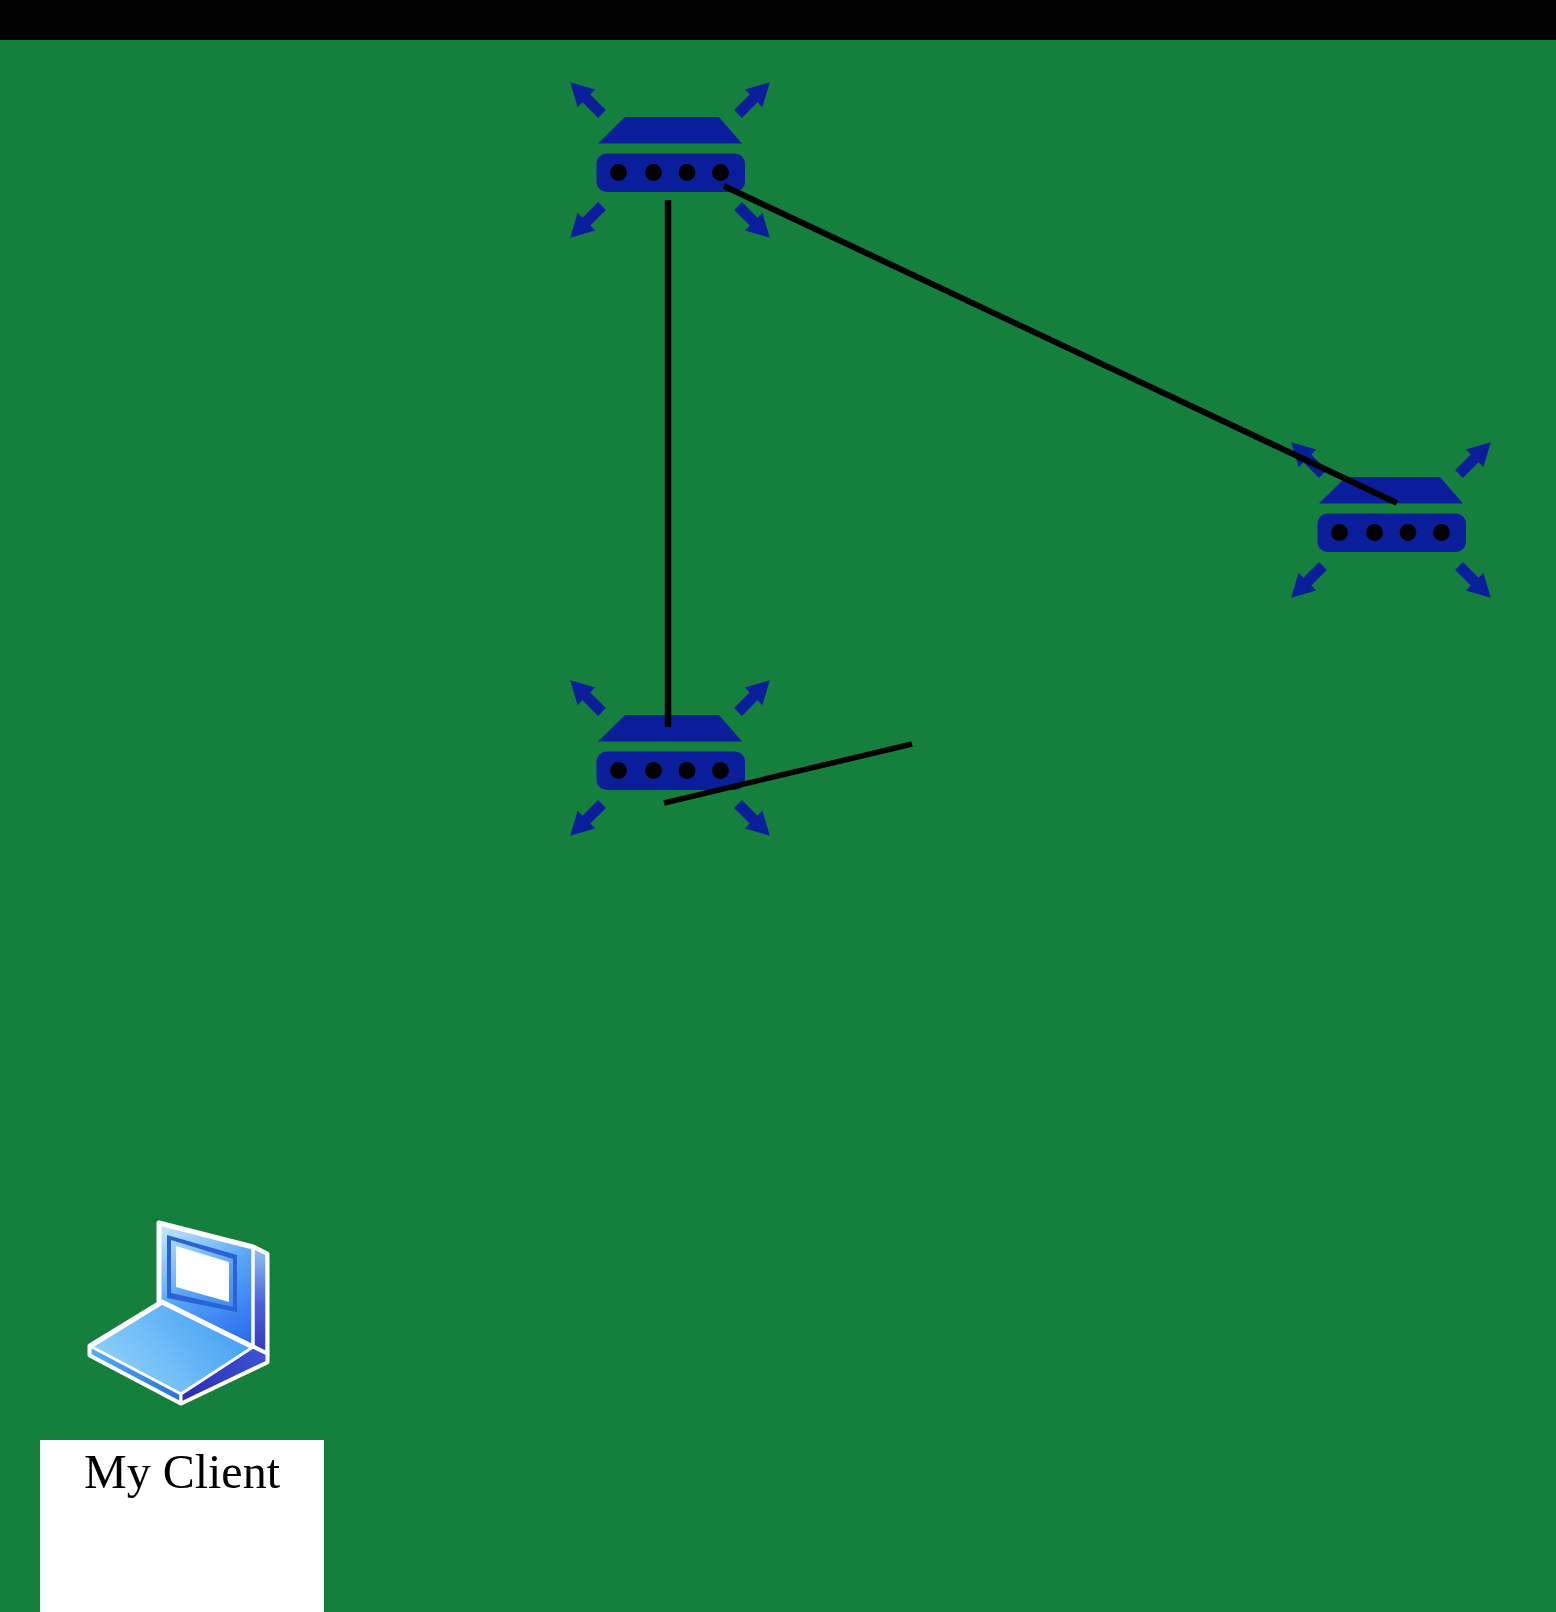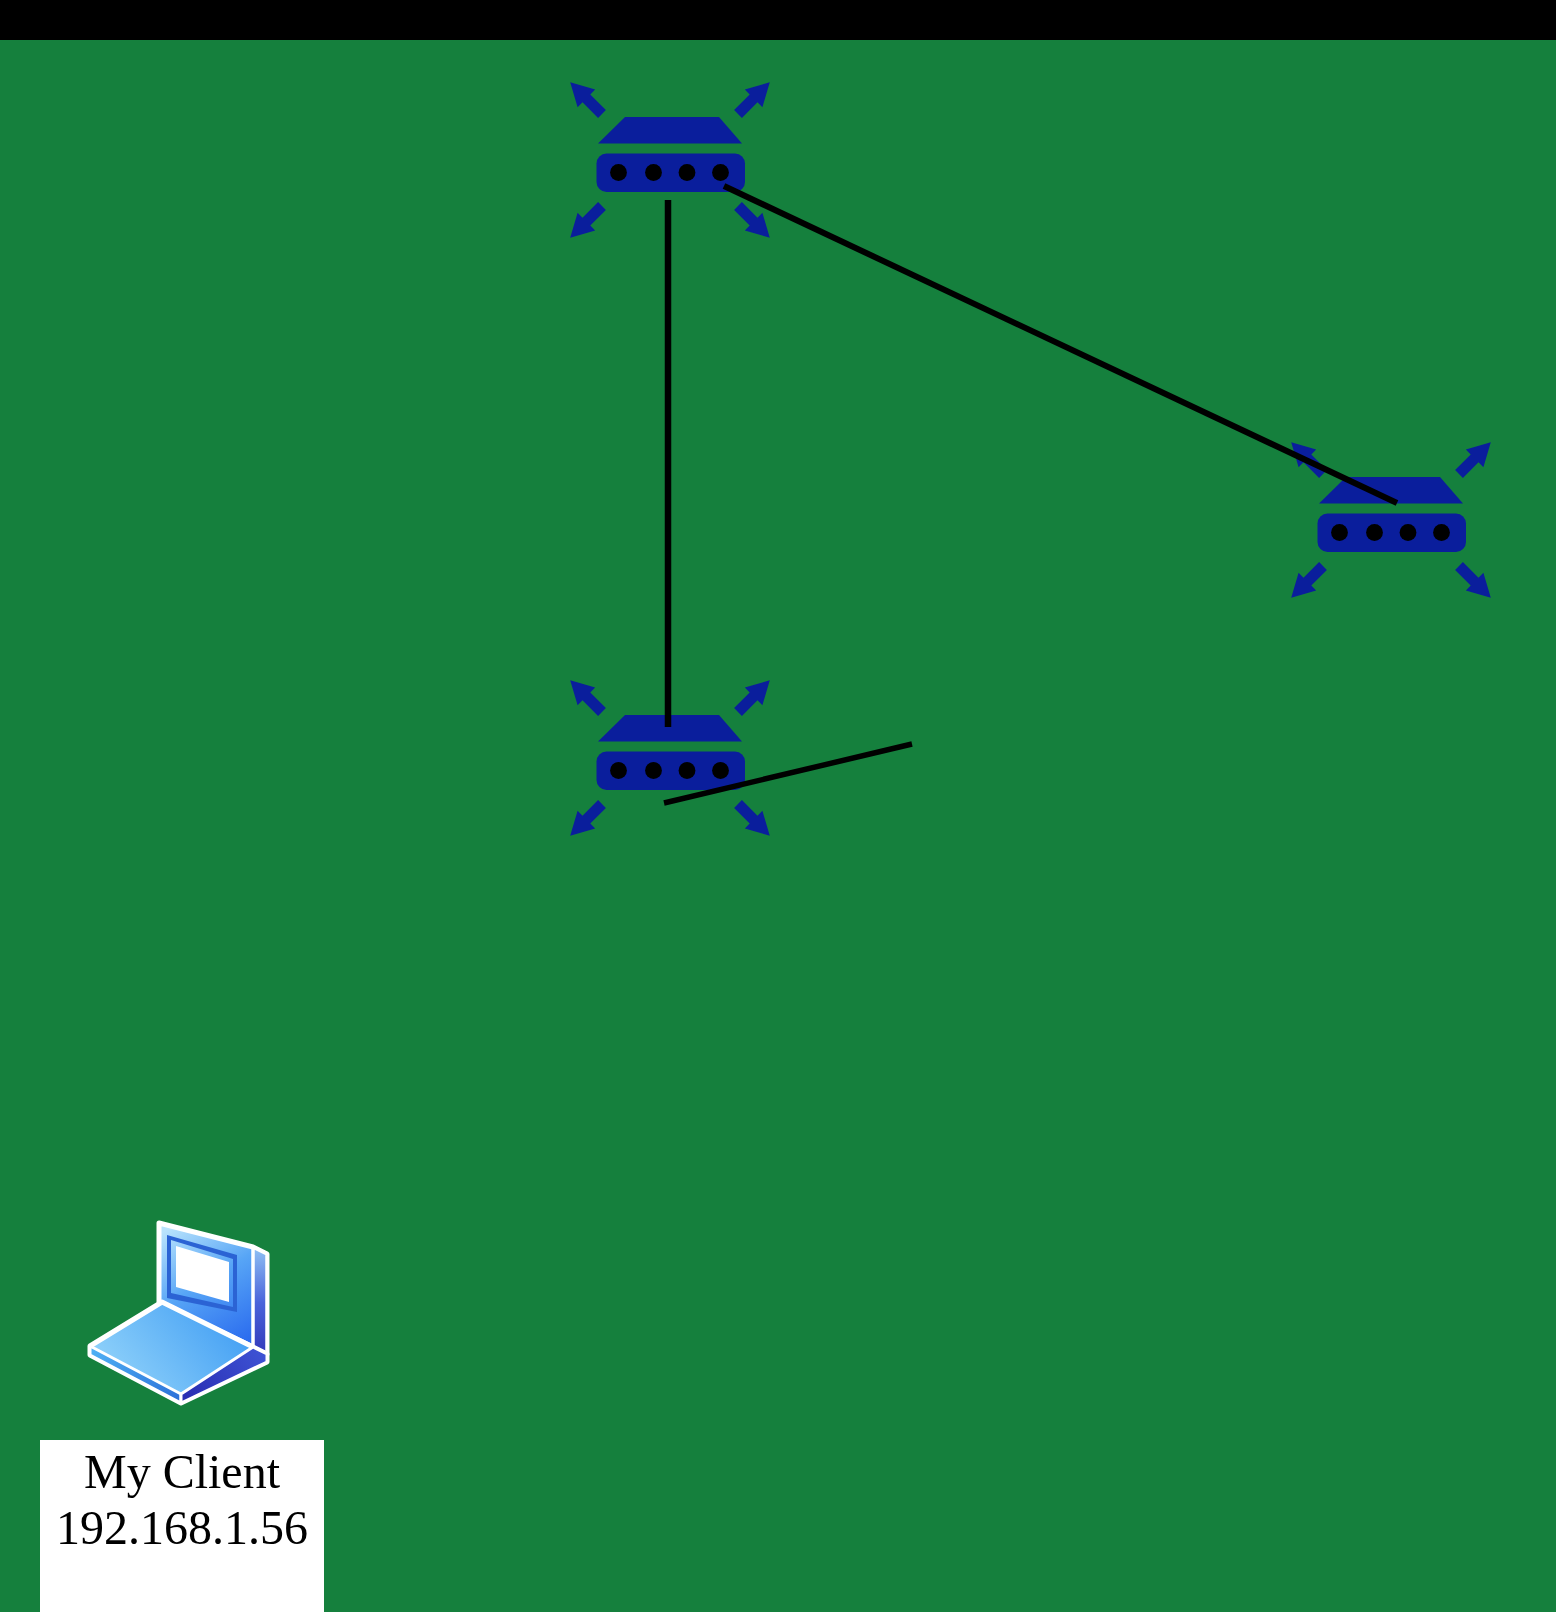--- a/index.html
+++ b/index.html
@@ -108,16 +108,15 @@
       <path d="M 79,104 L 170,149 L 184,156 L 184,164 L 98,205 L 7,157 L 7,148 Z" fill="url(#gradDeck)" stroke="#ffffff" stroke-width="5" stroke-linejoin="round"></path>
 
       <polygon points="7,148 98,196 98,205 7,157" fill="url(#gradDeckEdge)" stroke="#ffffff" stroke-width="3" stroke-linejoin="round"></polygon>
 
       <polygon points="98,196 170,149 184,156 184,164 98,205" fill="url(#gradDark)" stroke="#ffffff" stroke-width="3" stroke-linejoin="round"></polygon>
     </g>
   </svg>
 
   <div class="node-label">
     <span class="line">My Client</span>
-    <span class="line">192.168.1.56</span>
   </div>
 
 </div>
 
 </body></html>

